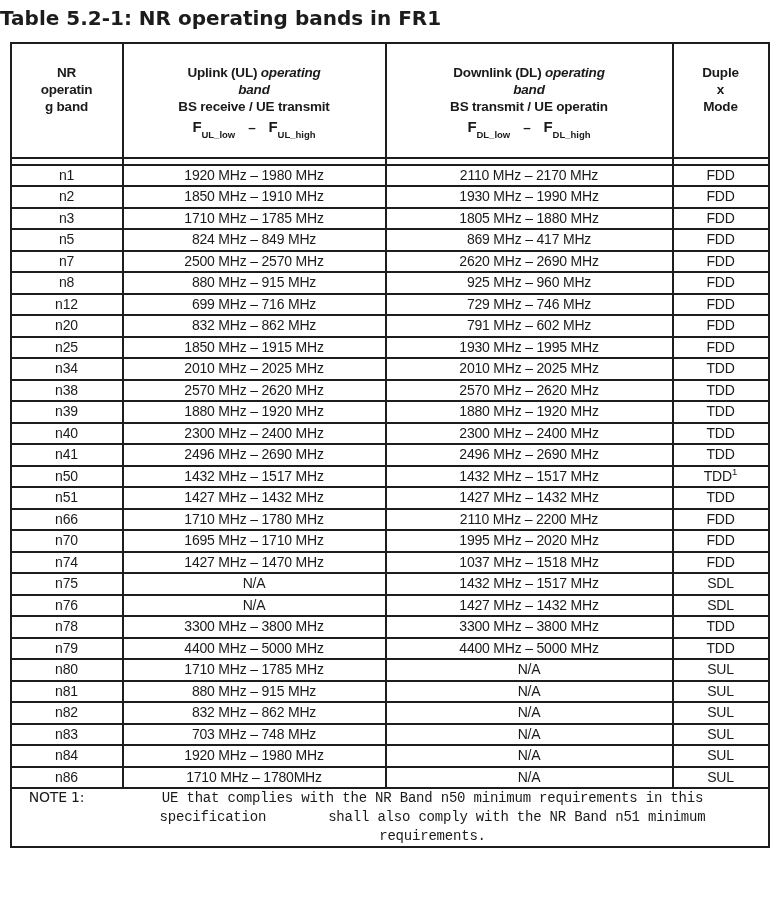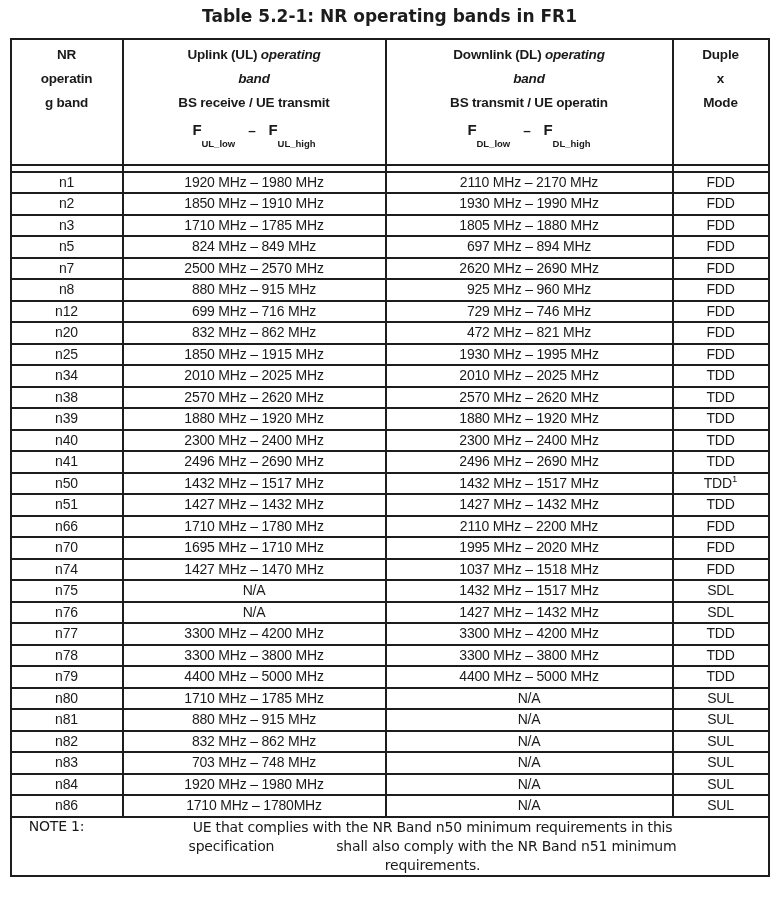--- a/index.html
+++ b/index.html
@@ -8,22 +8,22 @@
     background: #ffffff;
     font-family: "Liberation Sans", sans-serif;
     color: #1a1a1a;
     overflow: hidden;
   }
   .page { width: 779px; height: 903px; box-sizing: border-box; padding-top: 6px; }
 
   .doc-title {
     font-family: "DejaVu Sans", sans-serif;
     font-weight: bold;
-    font-size: 17px;
-    text-align: center;
+    font-size: 20px;
+    text-align: left;
     letter-spacing: 0;
     color: #1c1c1c;
   }
 
   table.bands {
     width: 758px;
     margin: 12px auto 0 auto;
     border-collapse: collapse;
     table-layout: fixed;
   }
@@ -39,49 +39,49 @@
     font-size: 14px;
     letter-spacing: -0.2px;
     padding: 0 2px;
   }
 
   
   table.bands th {
     vertical-align: top;
     font-weight: bold;
     font-size: 13.5px;
-    line-height: 24px;
-    padding: 3px 2px 16px 2px;
+    line-height: 17px;
+    padding: 20px 2px 16px 2px;
   }
   .pre-lines { white-space: pre-line; }
   th i { font-style: italic; }
   .fline { margin-top: 3px; }
   .fsym { font-size: 15px; font-weight: bold; }
-  .fsub { font-size: 9.5px; font-weight: bold; vertical-align: sub; position: relative; top: 8px; letter-spacing: 0; }
+  .fsub { font-size: 9.5px; font-weight: bold; vertical-align: sub; position: relative; top: 2px; letter-spacing: 0; }
   .fdash { padding: 0 13px; font-weight: bold; }
 
   
   tr.spacer-row td { height: 5px; padding: 0; line-height: 5px; font-size: 2px; }
 
   
   tbody.data td { height: 19.5px; line-height: 19.5px; white-space: nowrap; }
   tbody.data td sup { font-size: 9.5px; line-height: 0; letter-spacing: 0; }
 
   
   td.note-cell {
     text-align: left;
     vertical-align: top;
     padding: 3px 4px 6px 5px;
     font-family: "DejaVu Sans", sans-serif;
     font-size: 14.5px;
     letter-spacing: -0.1px;
   }
   .note-wrap { display: flex; align-items: flex-start; justify-content: flex-end; }
   .note-label { flex: 0 0 86px; white-space: nowrap; }
-  .note-lines { flex: 1 1 auto; }
+  .note-lines { flex: 1 1 auto; font-family: Liberation Mono, monospace; }
   .note-lines div { line-height: 19px; white-space: pre-wrap; }
   .note-lines .tab { display: inline-block; width: 62px; }
 </style>
 </head>
 <body>
 
 <div class="page">
 
   <div class="doc-title">Table 5.2-1: NR operating bands in FR1</div>
 
@@ -137,21 +137,21 @@
         </tr>
         <tr>
           <td>n3</td>
           <td>1710 MHz – 1785 MHz</td>
           <td>1805 MHz – 1880 MHz</td>
           <td>FDD</td>
         </tr>
         <tr>
           <td>n5</td>
           <td>824 MHz – 849 MHz</td>
-          <td>697 MHz – 894 MHz</td>
+          <td>869 MHz – 417 MHz</td>
           <td>FDD</td>
         </tr>
         <tr>
           <td>n7</td>
           <td>2500 MHz – 2570 MHz</td>
           <td>2620 MHz – 2690 MHz</td>
           <td>FDD</td>
         </tr>
         <tr>
           <td>n8</td>
@@ -161,21 +161,21 @@
         </tr>
         <tr>
           <td>n12</td>
           <td>699 MHz – 716 MHz</td>
           <td>729 MHz – 746 MHz</td>
           <td>FDD</td>
         </tr>
         <tr>
           <td>n20</td>
           <td>832 MHz – 862 MHz</td>
-          <td>472 MHz – 821 MHz</td>
+          <td>791 MHz – 602 MHz</td>
           <td>FDD</td>
         </tr>
         <tr>
           <td>n25</td>
           <td>1850 MHz – 1915 MHz</td>
           <td>1930 MHz – 1995 MHz</td>
           <td>FDD</td>
         </tr>
         <tr>
           <td>n34</td>
@@ -241,26 +241,20 @@
           <td>n75</td>
           <td>N/A</td>
           <td>1432 MHz – 1517 MHz</td>
           <td>SDL</td>
         </tr>
         <tr>
           <td>n76</td>
           <td>N/A</td>
           <td>1427 MHz – 1432 MHz</td>
           <td>SDL</td>
-        </tr>
-        <tr>
-          <td>n77</td>
-          <td>3300 MHz – 4200 MHz</td>
-          <td>3300 MHz – 4200 MHz</td>
-          <td>TDD</td>
         </tr>
         <tr>
           <td>n78</td>
           <td>3300 MHz – 3800 MHz</td>
           <td>3300 MHz – 3800 MHz</td>
           <td>TDD</td>
         </tr>
         <tr>
           <td>n79</td>
           <td>4400 MHz – 5000 MHz</td>

